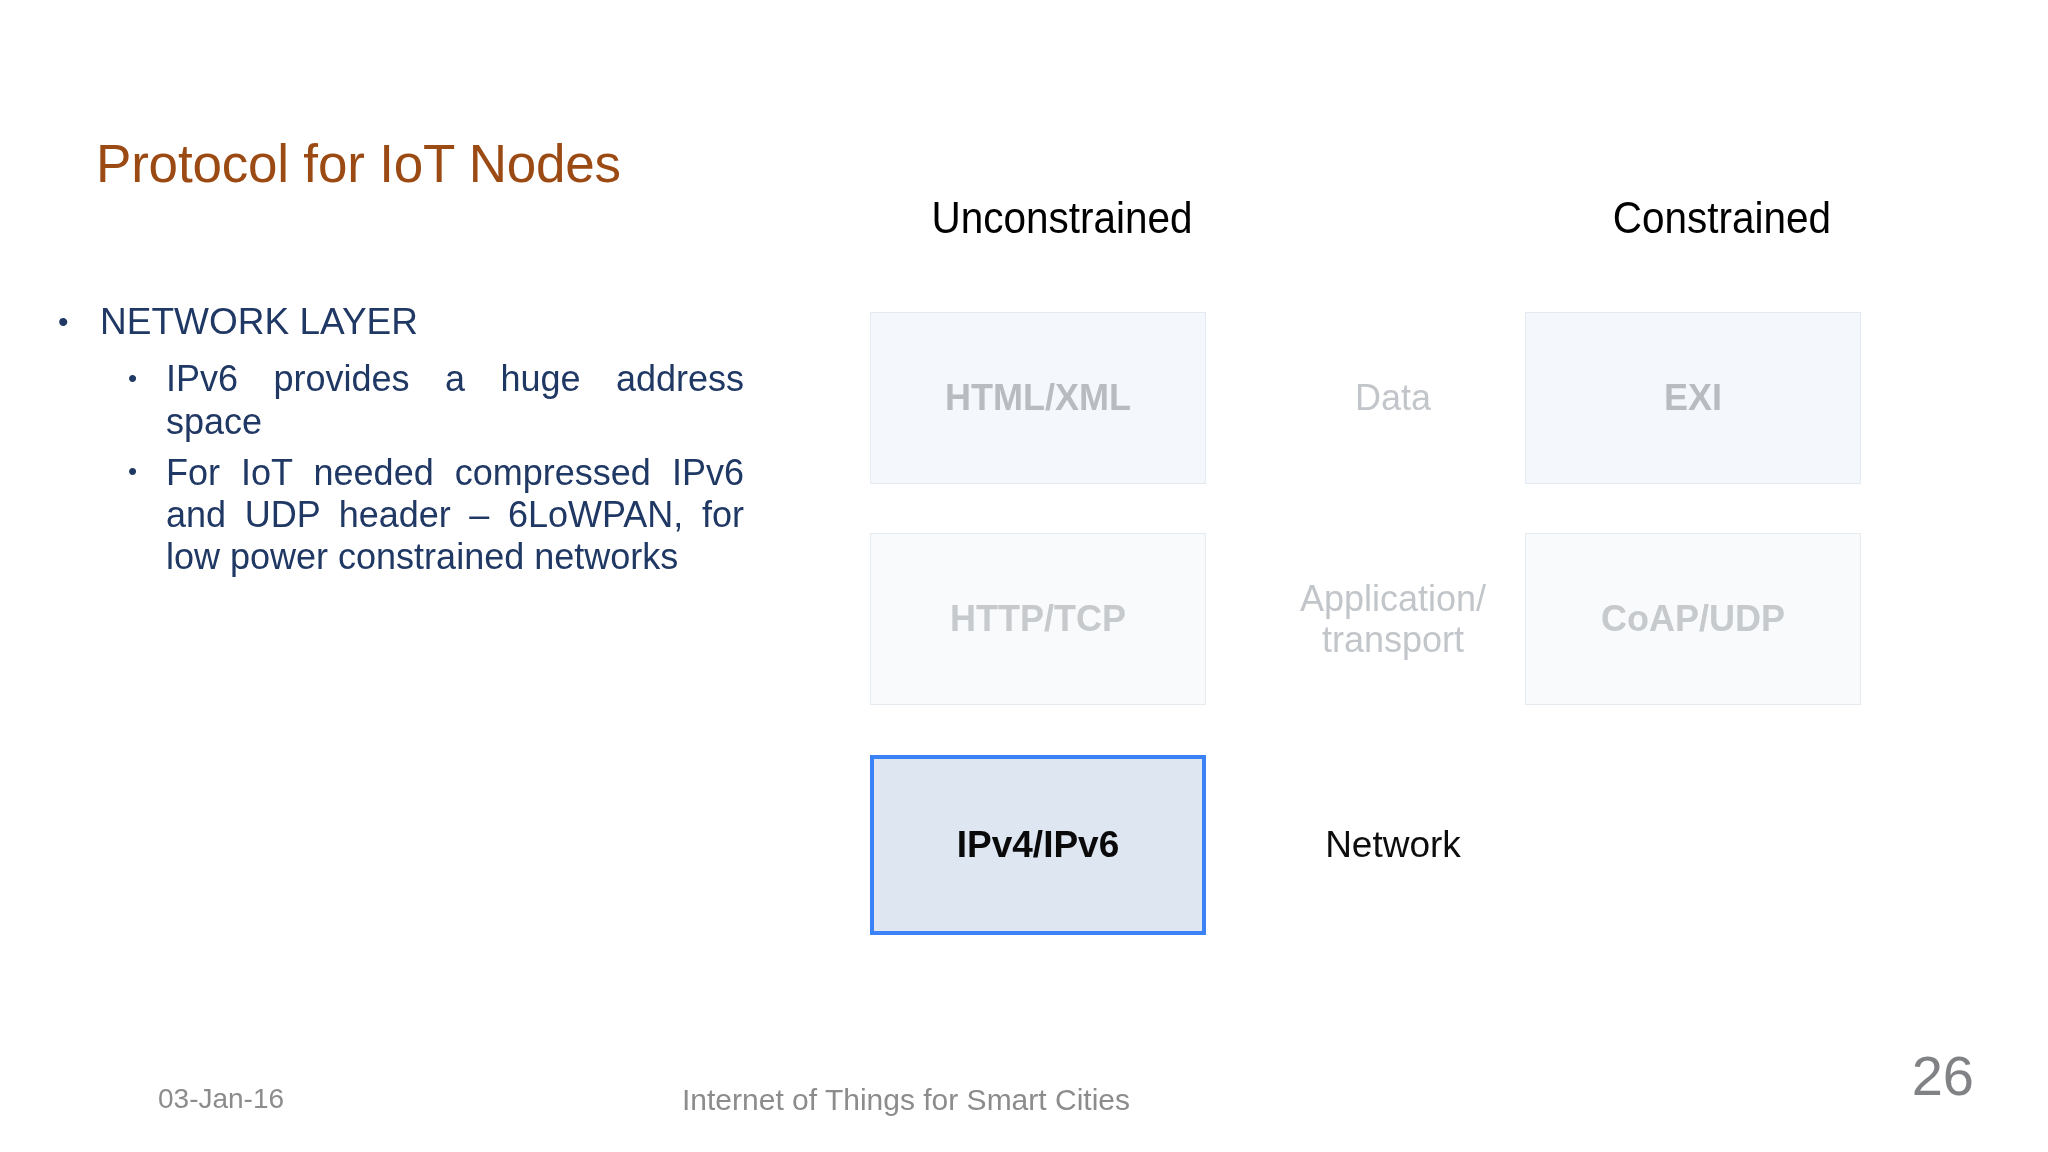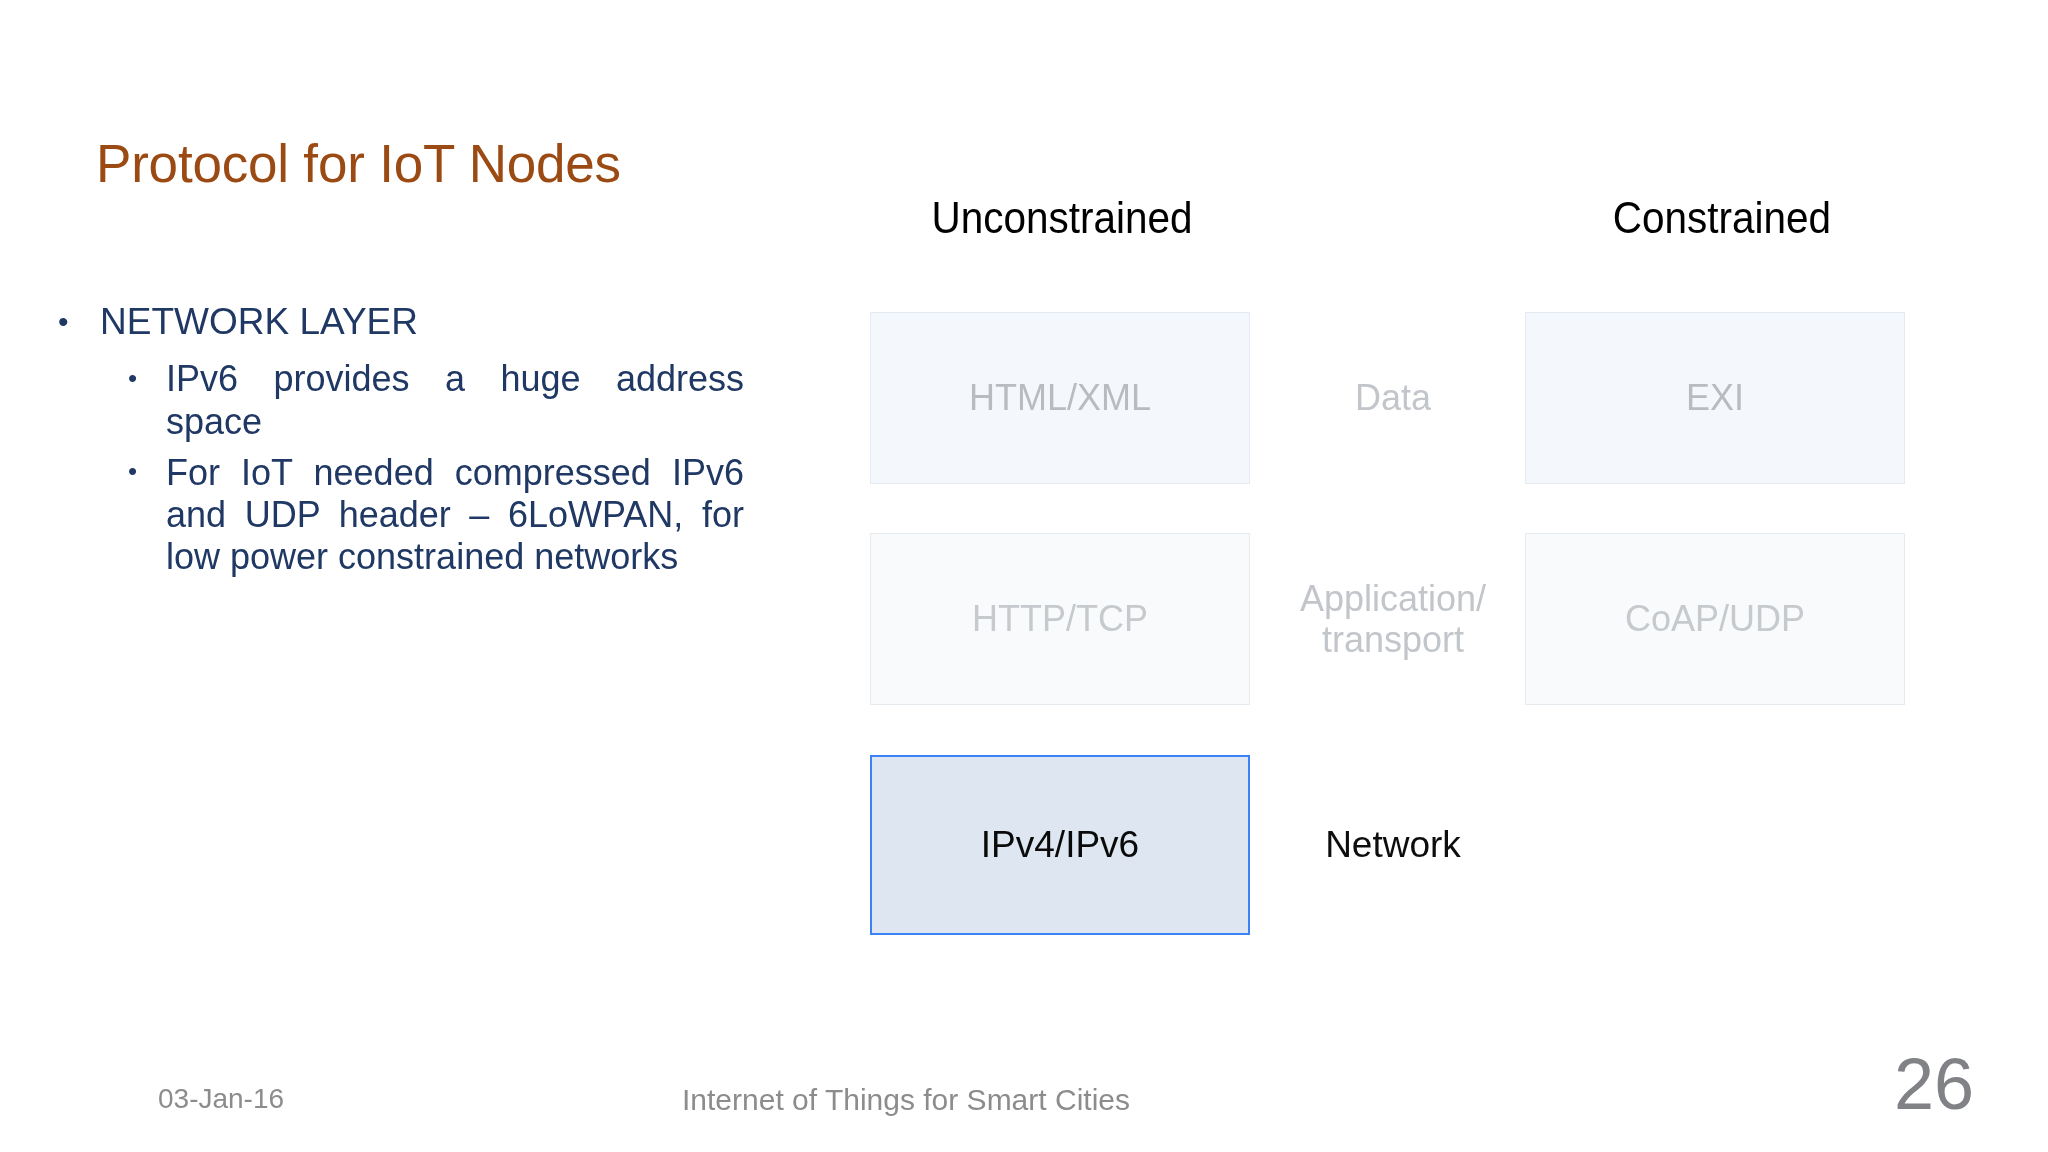--- a/index.html
+++ b/index.html
@@ -107,47 +107,47 @@
     width: 1120px;
     height: 172px;
   }
   #row-data        { top: 116px; }
   #row-app         { top: 337px; }
   #row-network     { top: 559px; height: 180px; }
 
   .proto-box {
     position: absolute;
     top: 0;
-    width: 380px;
+    width: 336px;
     height: 172px;
     box-sizing: border-box;
     display: flex;
     align-items: center;
     justify-content: center;
     font-size: 36px;
-    font-weight: normal;
+    font-weight: bold;
   }
   .proto-box.left  { left: 8px; }
   .proto-box.right { left: 663px; }
 
   
   .proto-box.tone-a {
     background: #f4f8fc;
     border: 1px solid #e3eaf1;
     color: #b8bcc0;
   }
   .proto-box.tone-b {
     background: #f8fafc;
     border: 1px solid #e6ebf0;
     color: #c6cacd;
   }
   
   .proto-box.tone-hl {
     background: #dde6f1;
-    border: 2px solid #3b82f6;
+    border: 4px solid #3b82f6;
     color: #0a0a0a;
     height: 180px;
     font-size: 37px;
   }
 
   .layer-label {
     position: absolute;
     left: 400px;
     width: 262px;
     height: 172px;
@@ -179,21 +179,21 @@
     top: 1083px;
     width: 1812px;
     text-align: center;
     font-size: 30px;
     color: #8c8c8c;
   }
   #page-number {
     position: absolute;
     right: 74px;
     top: 1048px;
-    font-size: 72px;
+    font-size: 56px;
     line-height: 1;
     color: #808285;
     text-align: right;
   }
 </style>
 </head>
 <body>
 
 <div id="slide">
 

